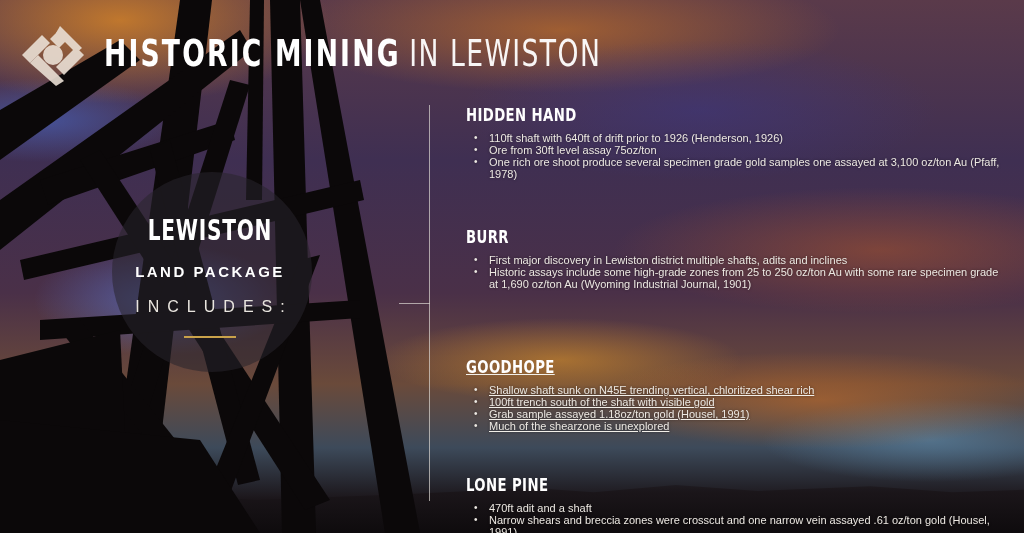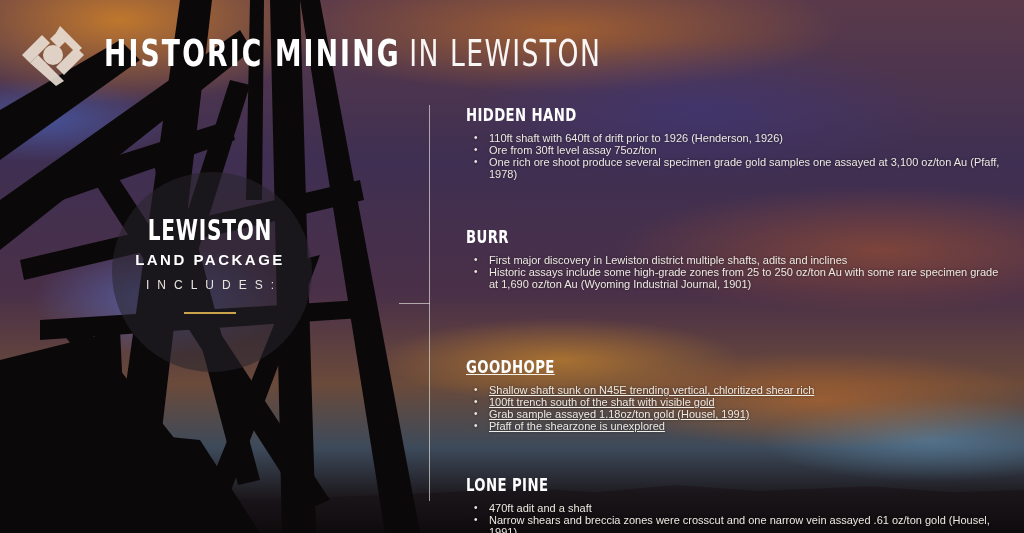--- a/index.html
+++ b/index.html
@@ -38,22 +38,22 @@
   }
   .pkg-circle {
     position: absolute; left: 112px; top: 172px; width: 200px; height: 200px; border-radius: 50%;
     background: rgba(40,36,44,0.55);
   }
   .pkg-kicker { font-size: 10px; letter-spacing: 1px; color: #d8d4cf; margin-top: 8px; }
   .pkg-name {
     font-family: "DejaVu Sans", sans-serif; font-weight: bold; font-size: 28px; letter-spacing: 1px;
     margin-top: 6px; transform: scaleX(0.72); color: #fff;
   }
-  .pkg-sub { font-weight: bold; font-size: 15px; letter-spacing: 2.5px; margin-top: 4px; color: #fff; }
-  .pkg-inc { font-size: 12px; letter-spacing: 8px; margin-top: 10px; color: #e9e5df; padding-left: 8px; }
+  .pkg-sub { font-weight: bold; font-size: 15px; letter-spacing: 2.5px; margin-top: 16px; color: #fff; }
+  .pkg-inc { font-size: 16px; letter-spacing: 8px; margin-top: 18px; color: #e9e5df; padding-left: 8px; }
   .pkg-rule { width: 52px; height: 2px; background: #c9a24a; margin: 20px auto 0; }
   .vline { position: absolute; left: 429px; top: 105px; width: 1px; height: 396px; background: rgba(220,215,210,0.7); }
   .hline { position: absolute; left: 399px; top: 303px; width: 31px; height: 1px; background: rgba(220,215,210,0.7); }
   .sections { position: absolute; left: 466px; top: 104px; width: 540px; }
   .section { margin-bottom: 14px; }
   .sec-title {
     font-family: "DejaVu Sans", sans-serif; font-weight: bold; font-size: 17px; line-height: 22px;
     color: #fff; letter-spacing: 0.5px; transform: scaleX(0.78); transform-origin: left center; white-space: nowrap;
   }
   .sec-list { list-style: none; margin-top: 6px; }
@@ -136,21 +136,21 @@
         <li>First major discovery in Lewiston district multiple shafts, adits and inclines</li>
         <li>Historic assays include some high-grade zones from 25 to 250 oz/ton Au with some rare specimen grade at 1,690 oz/ton Au (Wyoming Industrial Journal, 1901)</li>
       </ul>
     </div>
     <div class="section s2">
       <div class="sec-title">GOODHOPE</div>
       <ul class="sec-list">
         <li>Shallow shaft sunk on N45E trending vertical, chloritized shear rich</li>
         <li>100ft trench south of the shaft with visible gold</li>
         <li>Grab sample assayed 1.18oz/ton gold (Housel, 1991)</li>
-        <li>Pfaff of the shearzone is unexplored</li>
+        <li>Much of the shearzone is unexplored</li>
       </ul>
     </div>
     <div class="section s3">
       <div class="sec-title">LONE PINE</div>
       <ul class="sec-list">
         <li>470ft adit and a shaft</li>
         <li>Narrow shears and breccia zones were crosscut and one narrow vein assayed .61 oz/ton gold (Housel, 1991)</li>
 
       </ul>
     </div>

